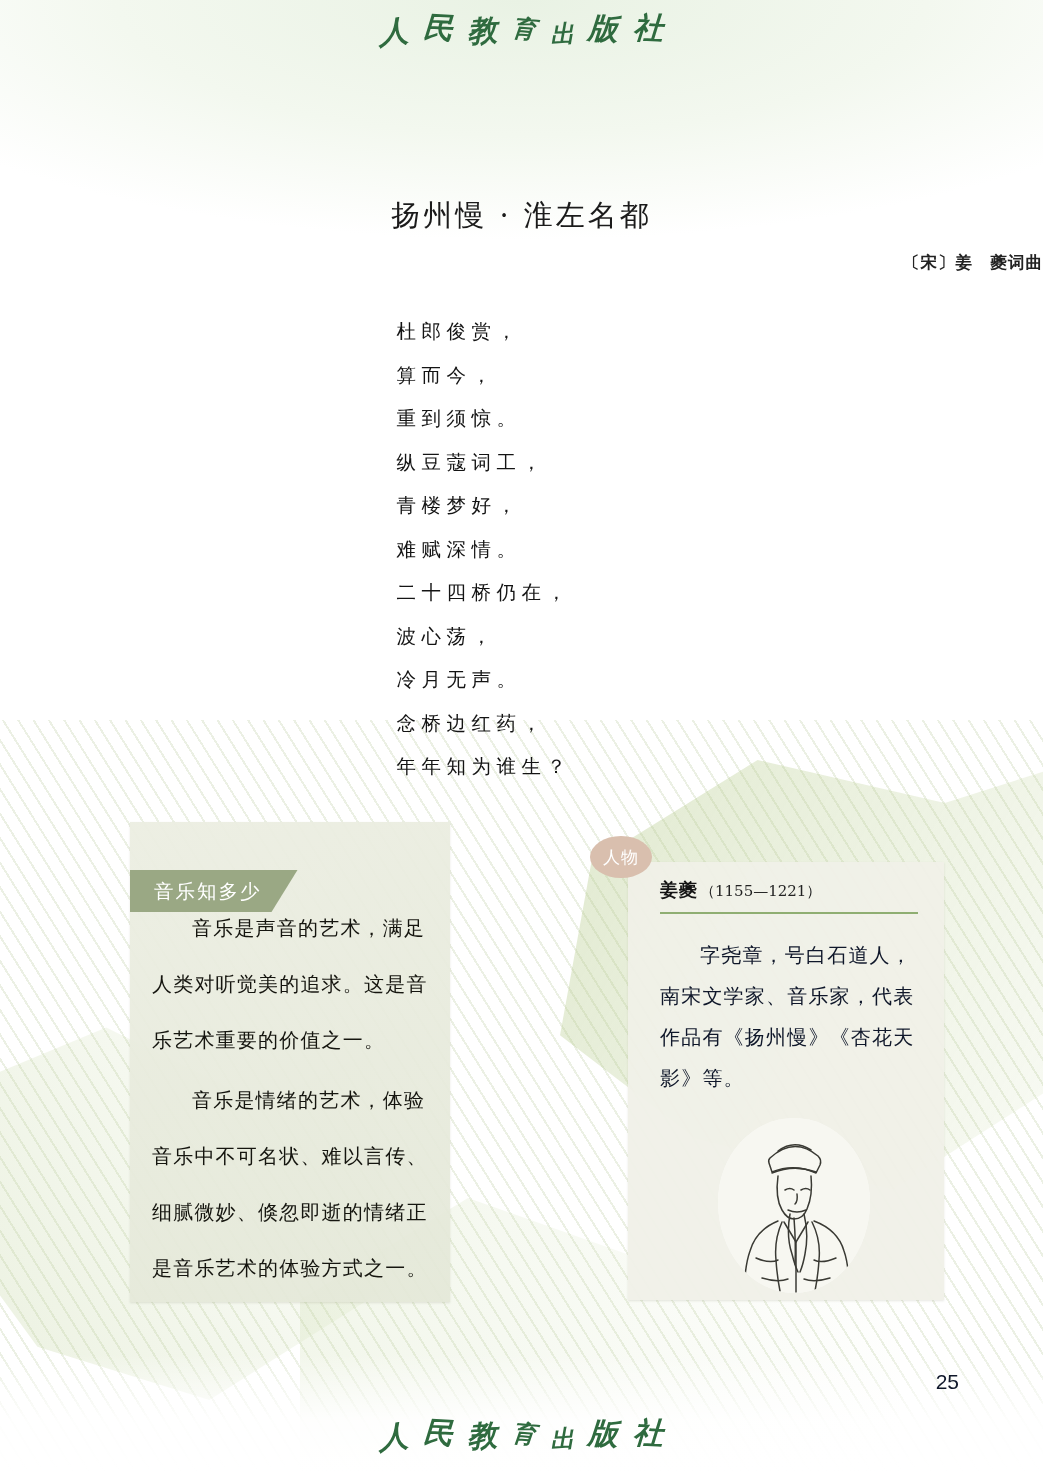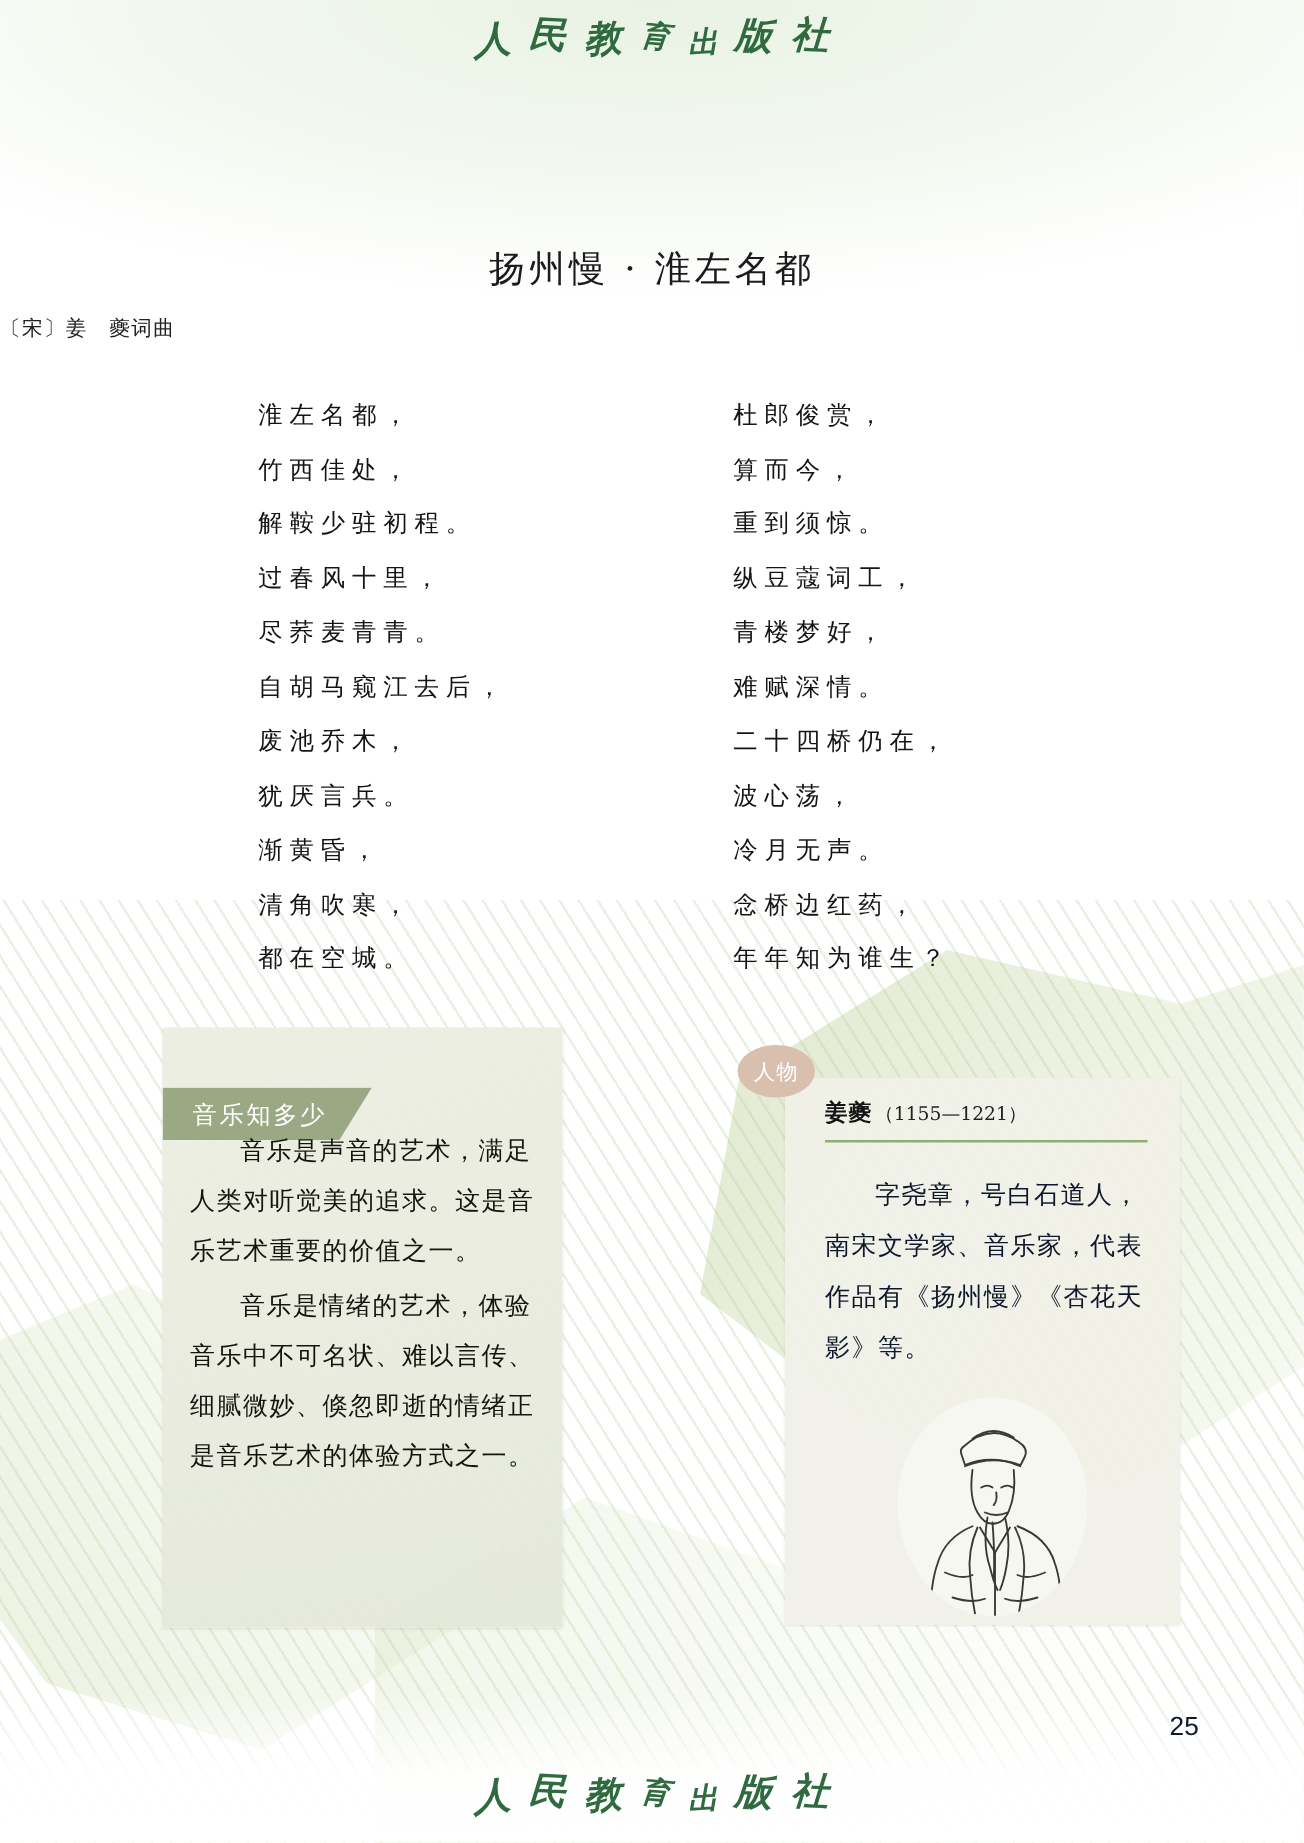--- a/index.html
+++ b/index.html
@@ -83,24 +83,25 @@
     text-align: center;
     font-size: 29px;
     letter-spacing: 3px;
     color: #1b1b1b;
     font-family: "DejaVu Serif", "Liberation Serif", serif;
   }
   .poem-author {
     position: absolute;
     top: 252px;
     left: 0; right: 0;
-    text-align: left;
+    text-align: right;
     font-size: 16.5px;
     color: #222;
     letter-spacing: 1px;
+    font-weight: bold;
   }
   .poem-cols {
     position: absolute;
     top: 310px;
     left: 0; right: 0;
     display: flex;
     justify-content: center;
     gap: 130px;
   }
   .poem-col { display: flex; flex-direction: column; }
@@ -139,21 +140,21 @@
   }
   .card-left-body {
     position: absolute;
     left: 152px; top: 900px;
     width: 286px;
   }
   .card-left-body p {
     margin: 0 0 4px 0;
     text-indent: 2em;
     font-size: 20px;
-    line-height: 40px;
+    line-height: 56px;
     letter-spacing: 1.2px;
     color: #15150f;
     font-family: "DejaVu Serif", "Liberation Serif", serif;
   }
 
   
   .card-right {
     position: absolute;
     left: 628px; top: 862px;
     width: 316px; height: 438px;
@@ -242,33 +243,20 @@
   <span class="c4">育</span>
   <span class="c5">出</span>
   <span class="c6">版</span>
   <span class="c2">社</span>
 </div>
 
 <div class="poem-title">扬州慢 · 淮左名都</div>
 <div class="poem-author">〔宋〕姜　夔词曲</div>
 
 <div class="poem-cols">
-  <div class="poem-col left">
-    <div class="poem-line">淮左名都，</div>
-    <div class="poem-line">竹西佳处，</div>
-    <div class="poem-line">解鞍少驻初程。</div>
-    <div class="poem-line">过春风十里，</div>
-    <div class="poem-line">尽荞麦青青。</div>
-    <div class="poem-line">自胡马窥江去后，</div>
-    <div class="poem-line">废池乔木，</div>
-    <div class="poem-line">犹厌言兵。</div>
-    <div class="poem-line">渐黄昏，</div>
-    <div class="poem-line">清角吹寒，</div>
-    <div class="poem-line">都在空城。</div>
-  </div>
   <div class="poem-col right">
     <div class="poem-line">杜郎俊赏，</div>
     <div class="poem-line">算而今，</div>
     <div class="poem-line">重到须惊。</div>
     <div class="poem-line">纵豆蔻词工，</div>
     <div class="poem-line">青楼梦好，</div>
     <div class="poem-line">难赋深情。</div>
     <div class="poem-line">二十四桥仍在，</div>
     <div class="poem-line">波心荡，</div>
     <div class="poem-line">冷月无声。</div>

